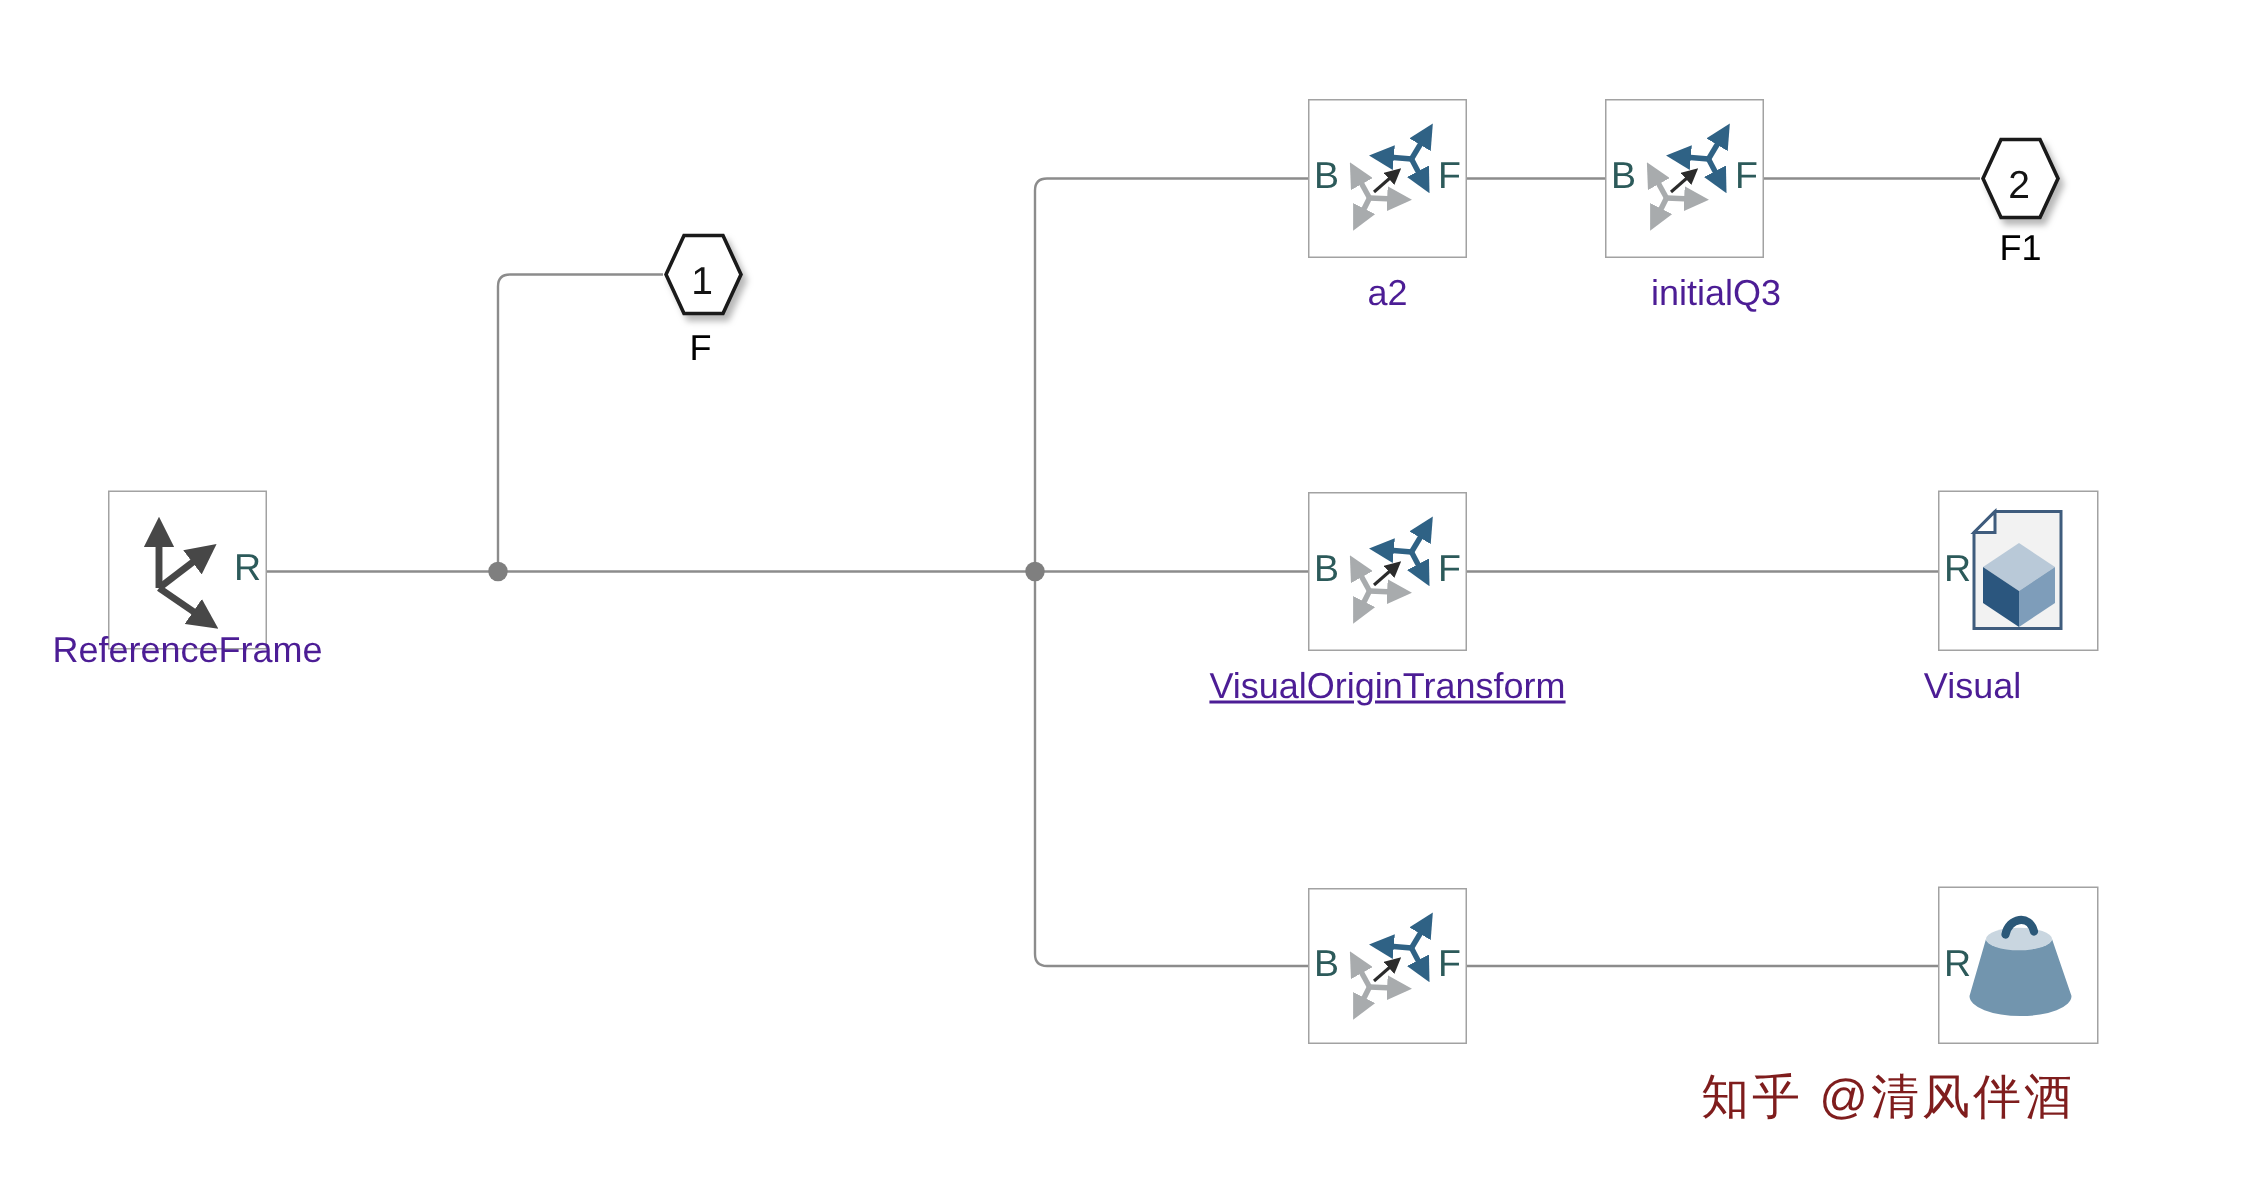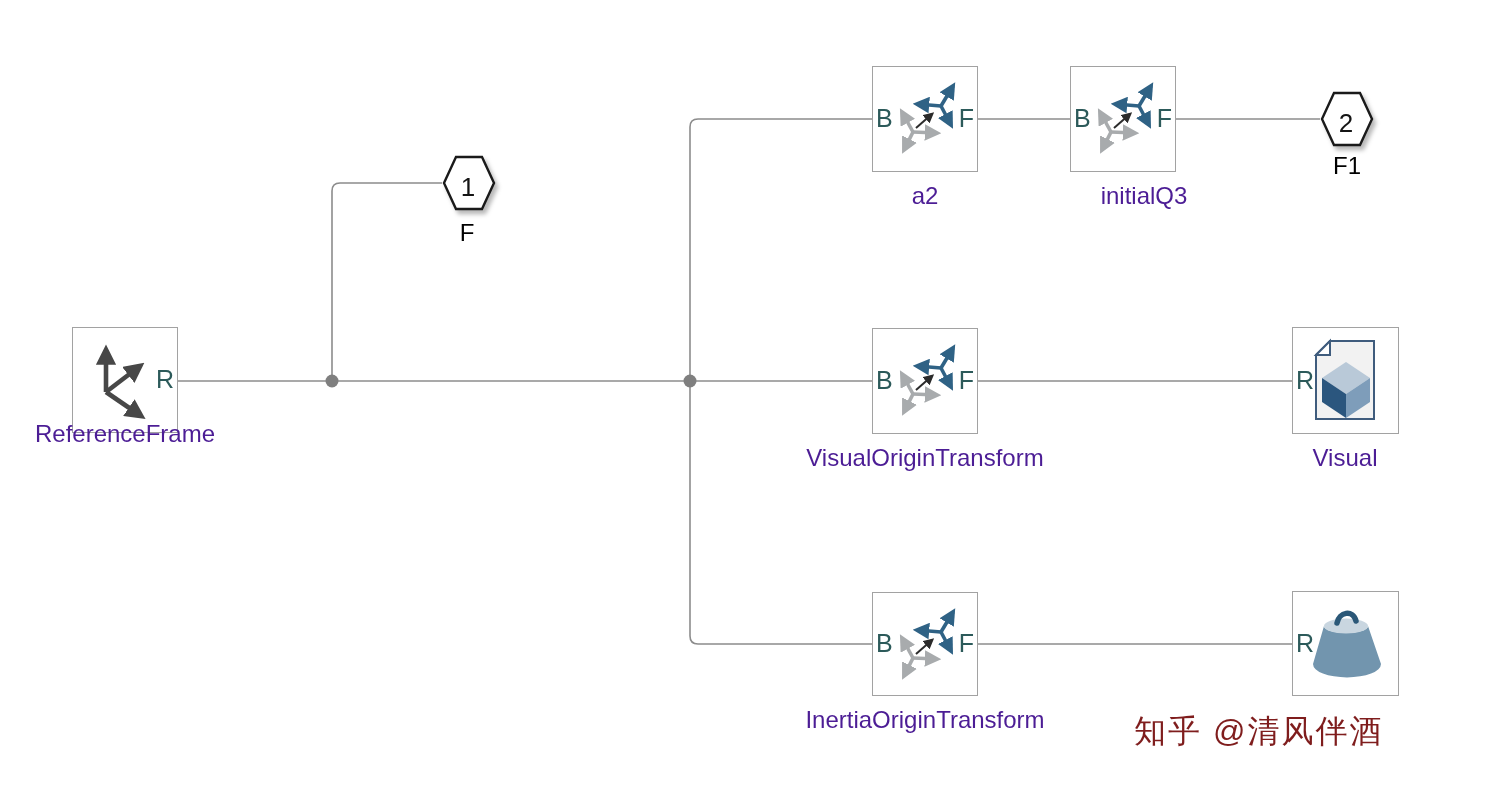--- a/index.html
+++ b/index.html
@@ -183,33 +183,33 @@
       <path d="M68,39 L80,19" marker-end="url(#mb)"></path>
       <path d="M68,39 L44,37" marker-end="url(#mb)"></path>
       <path d="M68,39 L78,58" marker-end="url(#mb)"></path>
     </g>
     <path d="M43,61 L59,47" stroke="#2b2b2b" stroke-width="2" fill="none" marker-end="url(#mk)"></path>
   </svg>
 
     <span class="port-letter pl-left">B</span>
     <span class="port-letter pl-right">F</span>
   </div>
-  <div class="block-label" style="left:925px; top:444px;">VisualOriginTransform</div>
+  <div class="block-label" style="left:925px; top:444px;text-decoration:underline;">VisualOriginTransform</div>
 
   <div class="block" style="left:1292px; top:327px; width:107px; height:107px;">
     <svg class="icon-svg" width="104" height="104" viewBox="0 0 104 104">
       <path d="M37,13 L81,13 L81,91 L23,91 L23,27 Z" fill="#f2f2f2" stroke="#3f5c7d" stroke-width="2"></path>
       <path d="M23,27 L37,13 L37,27 Z" fill="#ffffff" stroke="#3f5c7d" stroke-width="2"></path>
       <polygon points="53,34 77,50 53,66 29,50" fill="#b9c9d8"></polygon>
       <polygon points="29,50 53,66 53,90 29,74" fill="#2b567e"></polygon>
       <polygon points="77,50 77,74 53,90 53,66" fill="#7e9dba"></polygon>
     </svg>
     <span class="port-letter pl-left">R</span>
   </div>
-  <div class="block-label" style="left:1345px; top:444px;text-align:center;">Visual</div>
+  <div class="block-label" style="left:1315px; top:444px;text-align:center;">Visual</div>
 
   <div class="block" style="left:872px; top:592px; width:106px; height:104px;">
 
   <svg class="icon-svg" width="103" height="103" viewBox="0 0 103 103">
     <defs>
       <marker id="mg" markerWidth="4.6" markerHeight="4.6" refX="3.4" refY="2.3" orient="auto">
         <path d="M0,0 L4.6,2.3 L0,4.6 Z" fill="#a8abad"></path>
       </marker>
       <marker id="mb" markerWidth="4.6" markerHeight="4.6" refX="3.4" refY="2.3" orient="auto">
         <path d="M0,0 L4.6,2.3 L0,4.6 Z" fill="#2f6285"></path>
@@ -227,21 +227,20 @@
       <path d="M68,39 L80,19" marker-end="url(#mb)"></path>
       <path d="M68,39 L44,37" marker-end="url(#mb)"></path>
       <path d="M68,39 L78,58" marker-end="url(#mb)"></path>
     </g>
     <path d="M43,61 L59,47" stroke="#2b2b2b" stroke-width="2" fill="none" marker-end="url(#mk)"></path>
   </svg>
 
     <span class="port-letter pl-left">B</span>
     <span class="port-letter pl-right">F</span>
   </div>
-  <div class="block-label" style="left:925px; top:706px;">InertiaOriginTransform</div>
 
   <div class="block" style="left:1292px; top:591px; width:107px; height:105px;">
     <svg class="icon-svg" width="104" height="102" viewBox="0 0 104 102">
       <path d="M31,34 L20,72 A33,13 0 1 0 88,72 L75,34 A22,7 0 0 1 31,34 Z" fill="#7295ae"></path>
       <ellipse cx="53" cy="34" rx="22" ry="7.5" fill="#c9d6e0"></ellipse>
       <path d="M44,31 C46,20 60,17 63,29" stroke="#2b5878" stroke-width="5.5" fill="none" stroke-linecap="round"></path>
     </svg>
     <span class="port-letter pl-left">R</span>
   </div>
 

